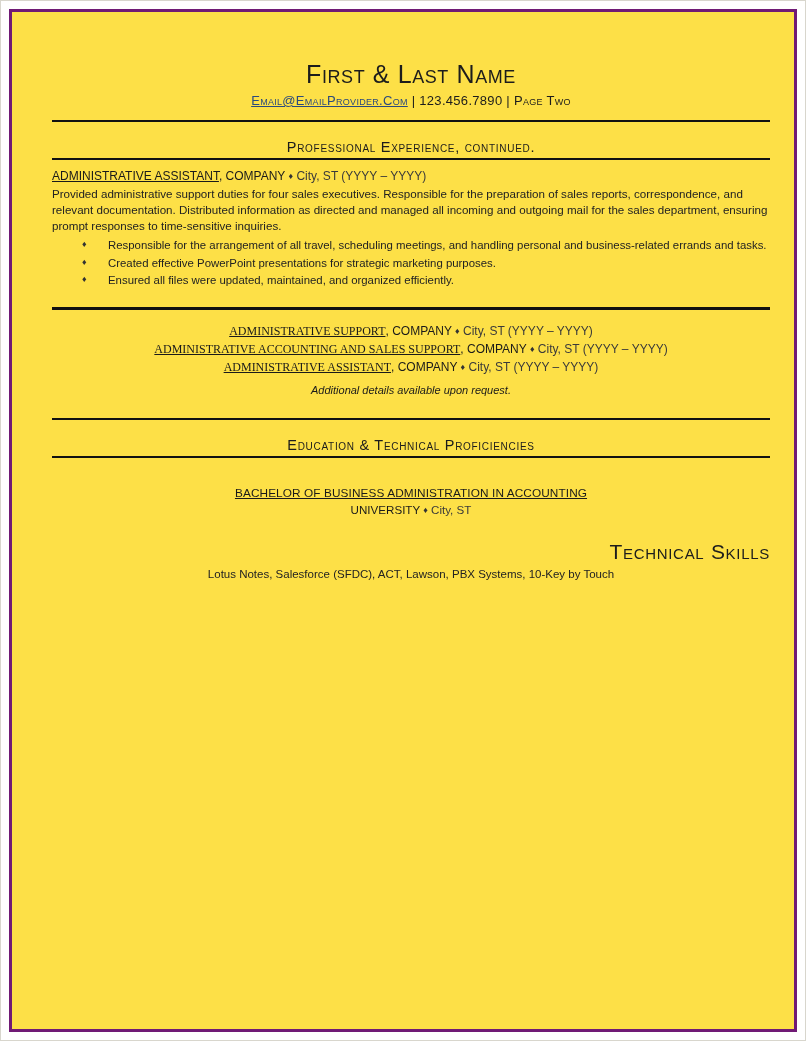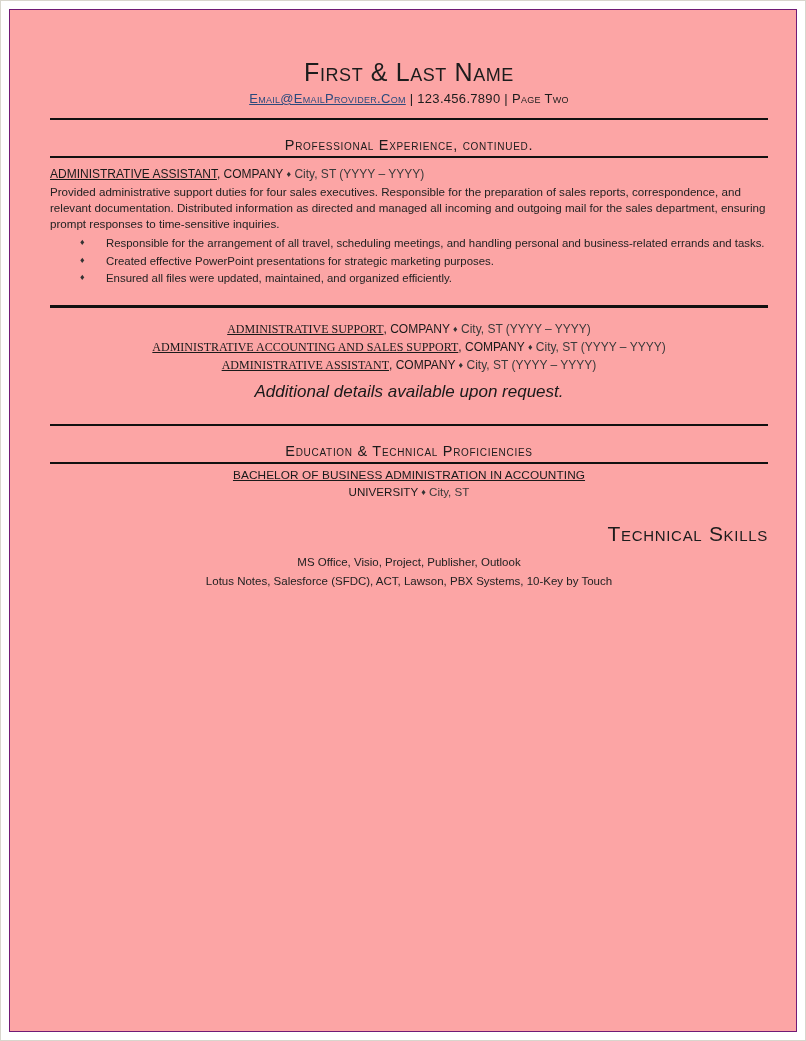--- a/index.html
+++ b/index.html
@@ -20,22 +20,22 @@
     box-sizing: border-box;
     border: 1px solid #d8d6cd;
     overflow: hidden;
   }
   .sheet {
     position: absolute;
     left: 8px;
     top: 8px;
     right: 8px;
     bottom: 8px;
-    background: #fca5a5;
-    border: 1px solid #701a75;
+    background: #fde047;
+    border: 3px solid #701a75;
     box-sizing: border-box;
   }
   .content {
     position: absolute;
     left: 40px;
     top: 30px;
     width: 718px;
   }
 
   
@@ -146,31 +146,31 @@
   .centered-line {
     font-size: 12px;
     margin-bottom: 3px;
     color: #1a1a1a;
   }
   .centered-line .u {
     text-decoration: underline;
     font-family: Liberation Serif, serif;
   }
   .centered-note {
-    font-size: 17px;
+    font-size: 11px;
     font-style: italic;
     color: #1a1a1a;
     margin-top: 9px;
     text-align: center;
   }
 
   
   .edu-block {
     text-align: center;
-    margin-top: 4px;
+    margin-top: 28px;
   }
   .edu-degree {
     font-size: 11.8px;
     text-decoration: underline;
     color: #1a1a1a;
     letter-spacing: 0.1px;
   }
   .edu-school {
     font-size: 11.6px;
     color: #1a1a1a;
@@ -258,18 +258,17 @@
       </div>
 
       <div class="edu-block">
         <div class="edu-degree">BACHELOR OF BUSINESS ADMINISTRATION IN ACCOUNTING</div>
         <div class="edu-school">
           <span>UNIVERSITY </span><span class="diamond">♦</span><span class="loc"> City, ST</span>
         </div>
       </div>
 
       <div class="skills-head">Technical Skills</div>
-      <div class="skills-line">MS Office, Visio, Project, Publisher, Outlook</div>
       <div class="skills-line second">Lotus Notes, Salesforce (SFDC), ACT, Lawson, PBX Systems, 10-Key by Touch</div>
 
     </div>
   </div>
 </div>
 
 </body></html>

